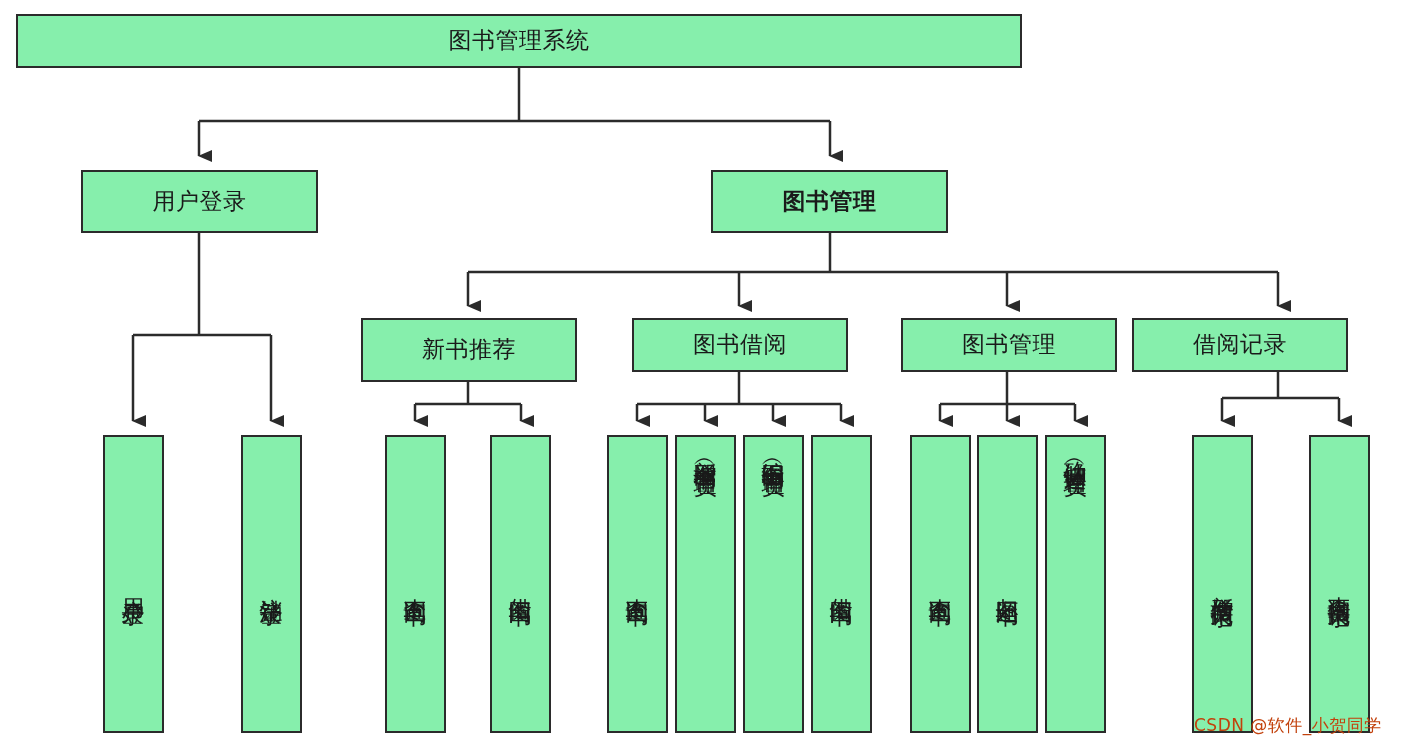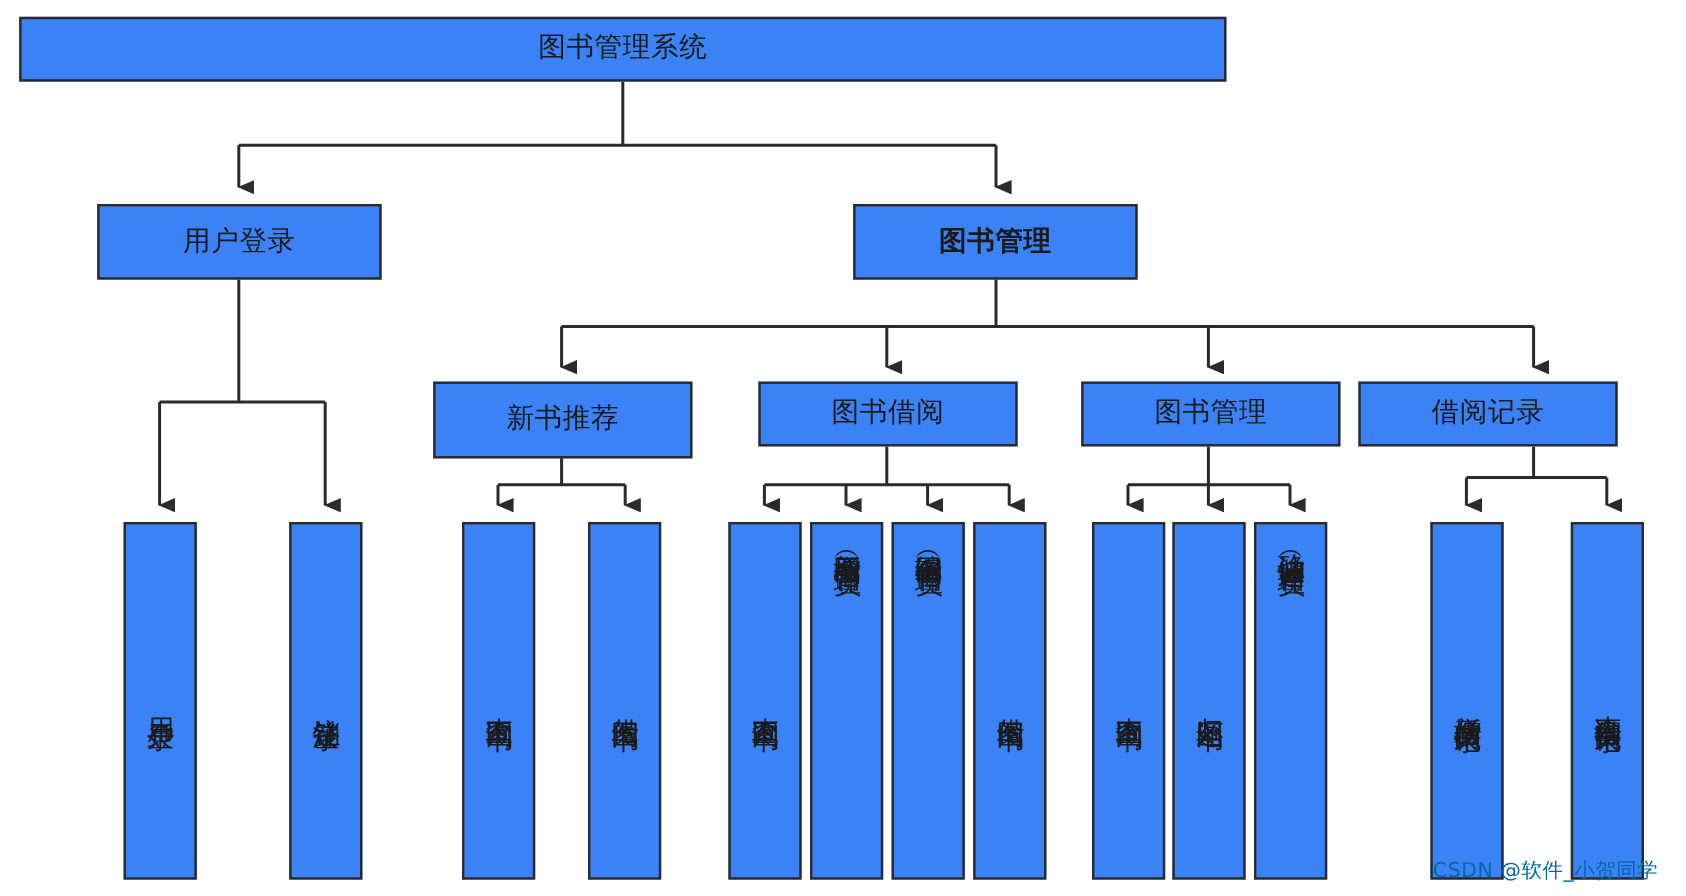--- a/index.html
+++ b/index.html
@@ -21,21 +21,21 @@
     position: absolute;
     left: 0;
     top: 0;
     width: 1405px;
     height: 747px;
     pointer-events: none;
   }
   .node {
     position: absolute;
     box-sizing: border-box;
-    background: #3b82f6;
+    background: #86efac;
     border: 2px solid #2b2b2b;
     display: flex;
     align-items: center;
     justify-content: center;
     color: #1a1a1a;
   }
   .node-label {
     display: block;
     text-align: center;
     line-height: 1.18;
@@ -62,21 +62,21 @@
     letter-spacing: 2px;
     white-space: nowrap;
   }
   
   .node.vert.centered {
     align-items: center;
     padding-top: 0;
   }
   .watermark {
     position: absolute;
-    color: #0369a1;
+    color: #c2410c;
     font-size: 17px;
     white-space: nowrap;
     letter-spacing: 0.5px;
   }
 </style>
 </head>
 <body>
 
 <div id="canvas">
 

